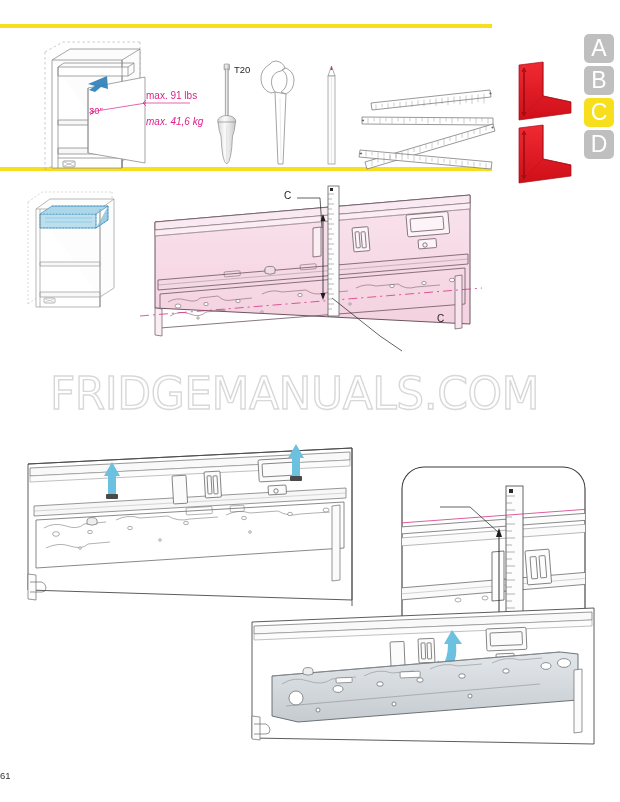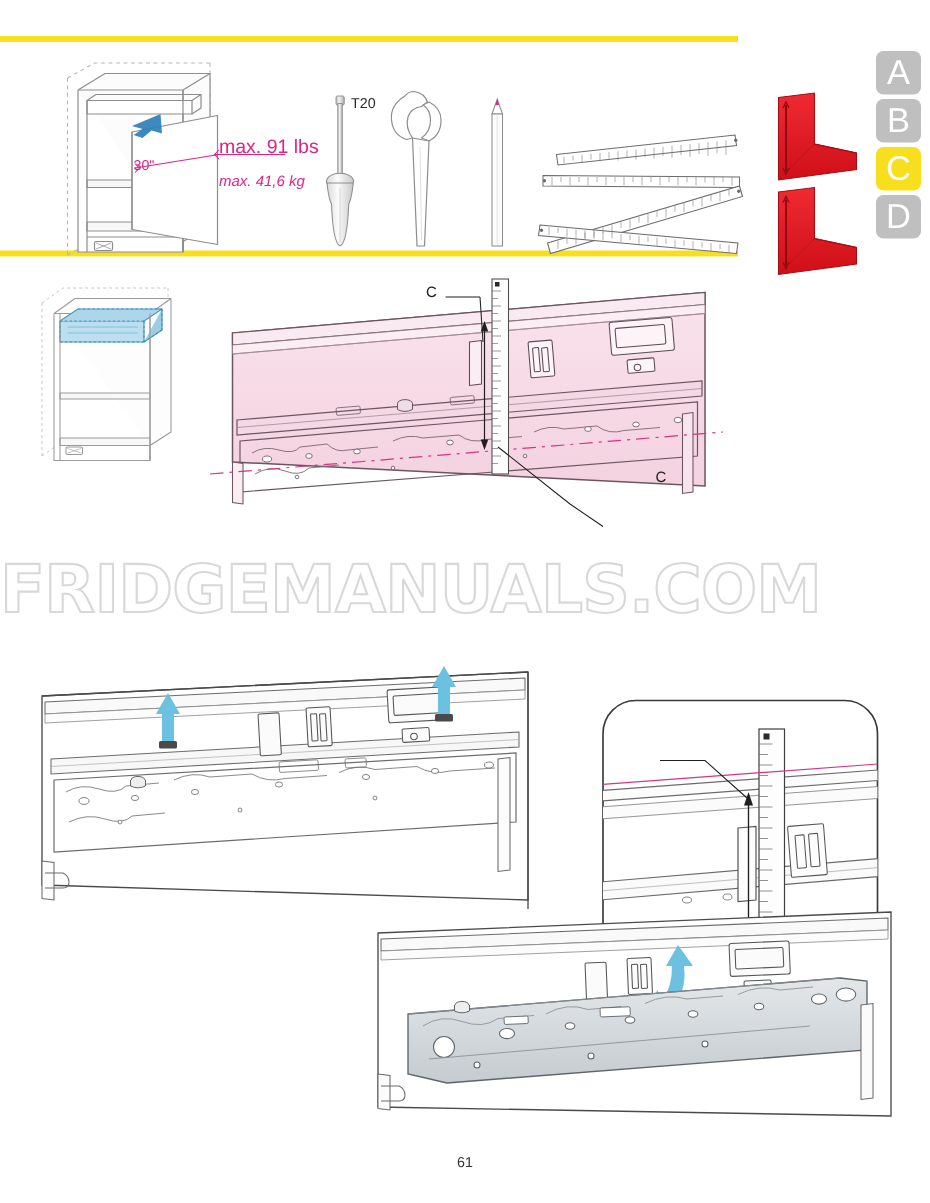--- a/index.html
+++ b/index.html
@@ -78,21 +78,21 @@
   }
   .lbl-t20 {
     left: 234px;
     top: 36px;
     font-size: 9.5px;
     color: #2a2a2a;
   }
   .lbl-maxlbs {
     left: 146px;
     top: 62px;
-    font-size: 13px;
+    font-size: 10px;
     color: #e0218a;
   }
   .lbl-maxkg {
     left: 146px;
     top: 88px;
     font-size: 10px;
     color: #e0218a;
     font-style: italic;
   }
   .lbl-deg {
@@ -118,37 +118,37 @@
   }
   
   .watermark {
     position: absolute;
     left: 0;
     top: 368px;
     width: 525px;
     text-align: center;
     font-family: "DejaVu Sans", sans-serif;
     font-size: 44px;
-    font-weight: bold;
+    font-weight: normal;
     letter-spacing: -0.5px;
     color: transparent;
     -webkit-text-stroke: 1.4px #d2d2d2;
     opacity: 0.85;
     z-index: 5;
     pointer-events: none;
     user-select: none;
     white-space: nowrap;
+    padding-left: 32px;
   }
   
   .page-number {
     position: absolute;
     left: 0;
     top: 770px;
     width: 620px;
-    text-align: center;
     font-size: 9.5px;
     color: #333;
   }
 </style>
 </head>
 <body>
 
 <div class="page">
 
   <div class="banner">

